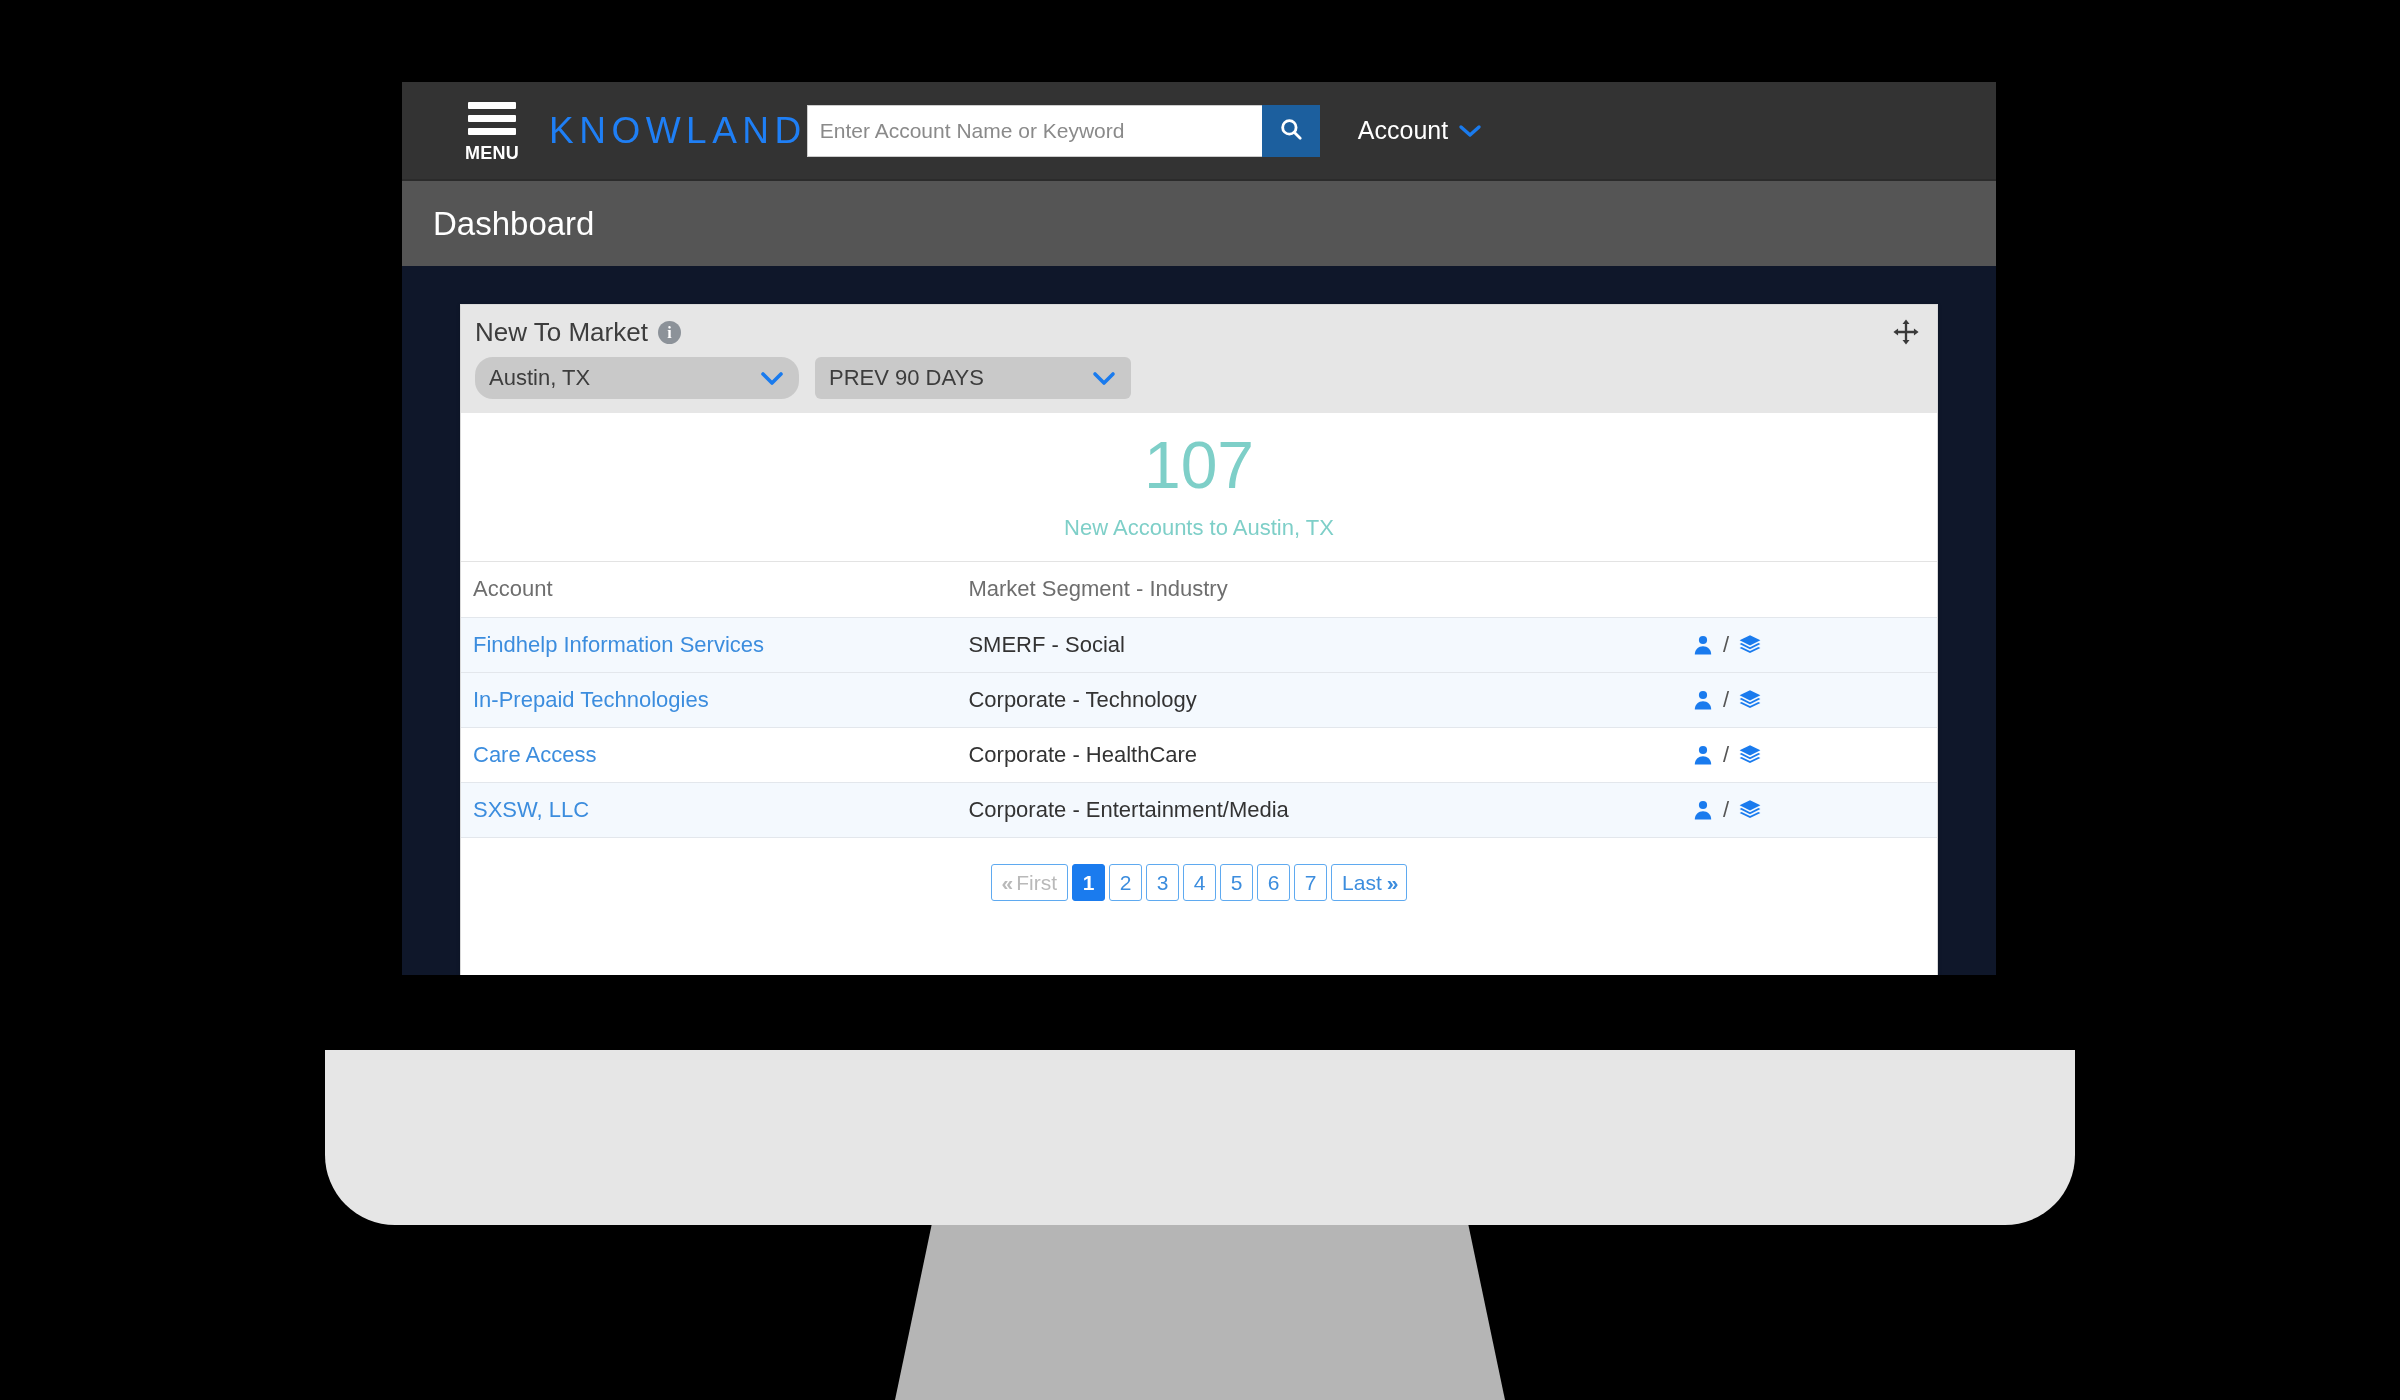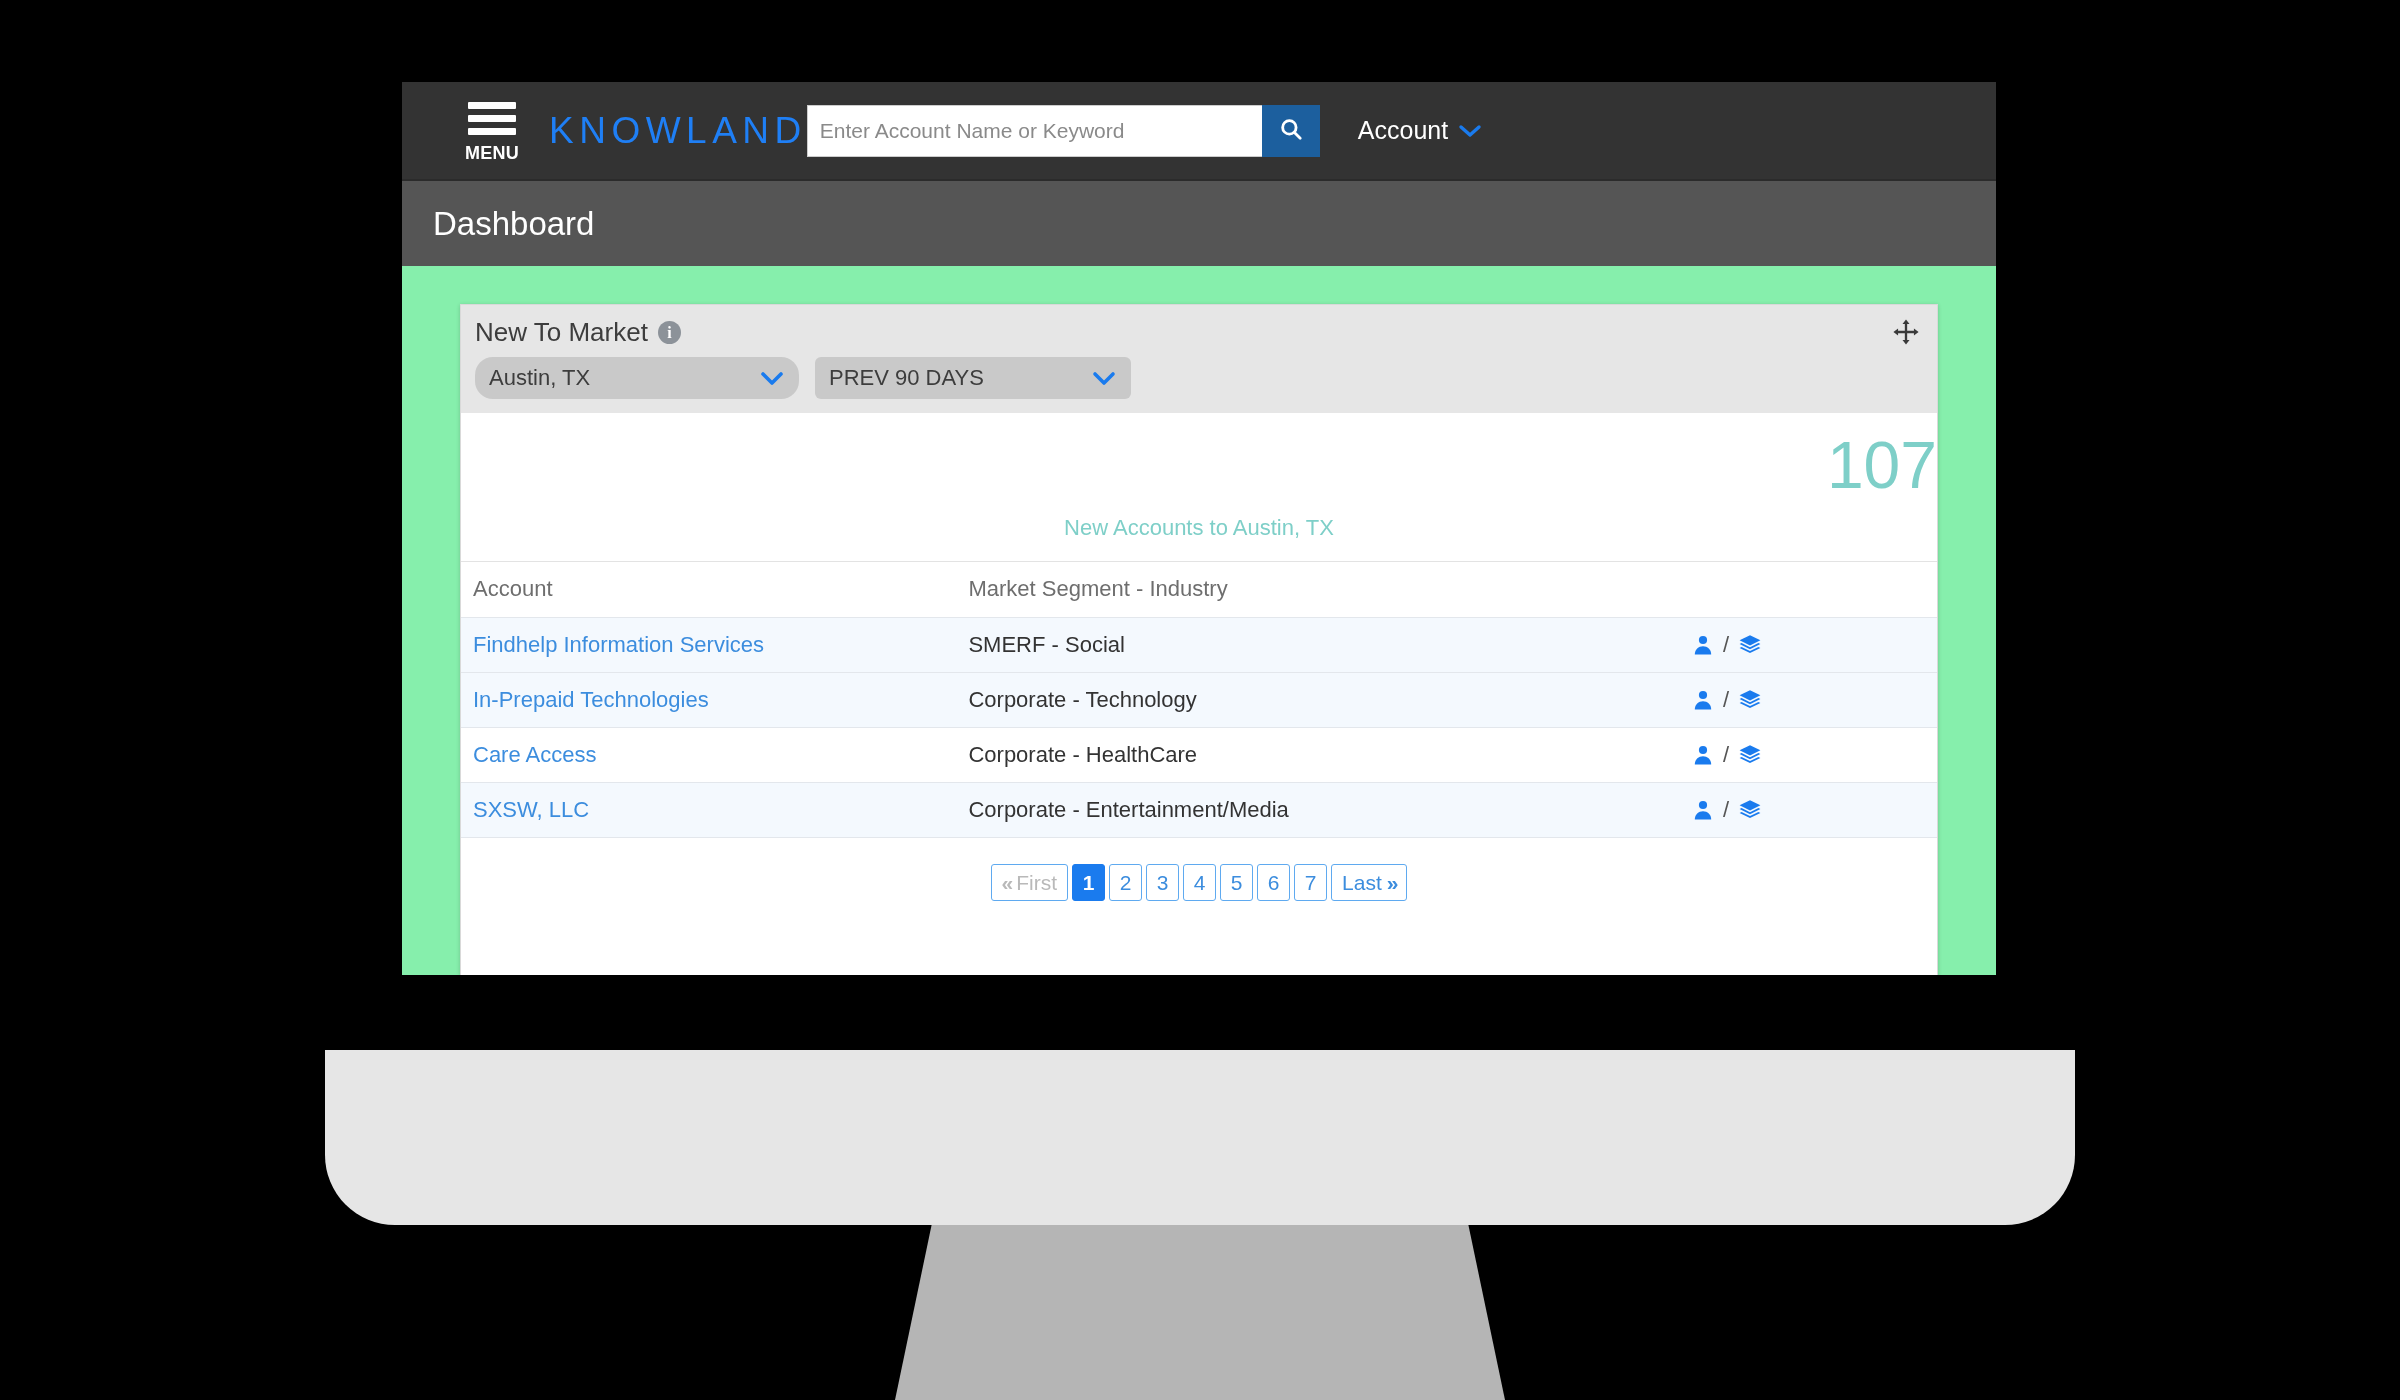--- a/index.html
+++ b/index.html
@@ -142,21 +142,21 @@
     border-top: 2px solid #2b2b2b;
   }
   .page-title {
     color: #ffffff;
     font-size: 33px;
     font-weight: 400;
   }
 
   
   .content {
-    background: #86efac;
+    background: #0f172a;
     padding: 38px 0 0 0;
     height: 709px;
   }
 
   .widget {
     position: relative;
     margin: 0 auto;
     width: 1478px;
     background: #ffffff;
     border: 1px solid #d9d9d9;
@@ -228,21 +228,20 @@
   .stat-block {
     text-align: center;
     padding: 18px 0 20px 0;
     border-bottom: 1px solid #e3e3e3;
   }
   .stat-number {
     font-size: 66px;
     color: #7ecfc8;
     line-height: 1.05;
     font-weight: 400;
-    text-align: right;
   }
   .stat-caption {
     font-size: 22px;
     color: #7ecfc8;
     margin-top: 15px;
   }
 
   
   table.accounts {
     width: 100%;

